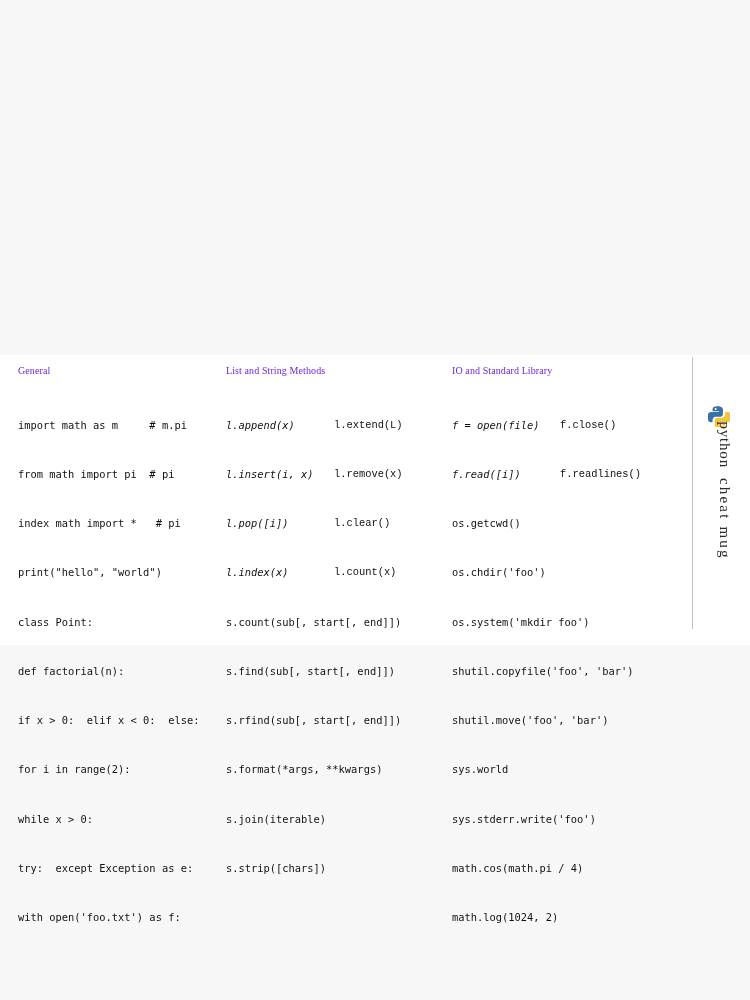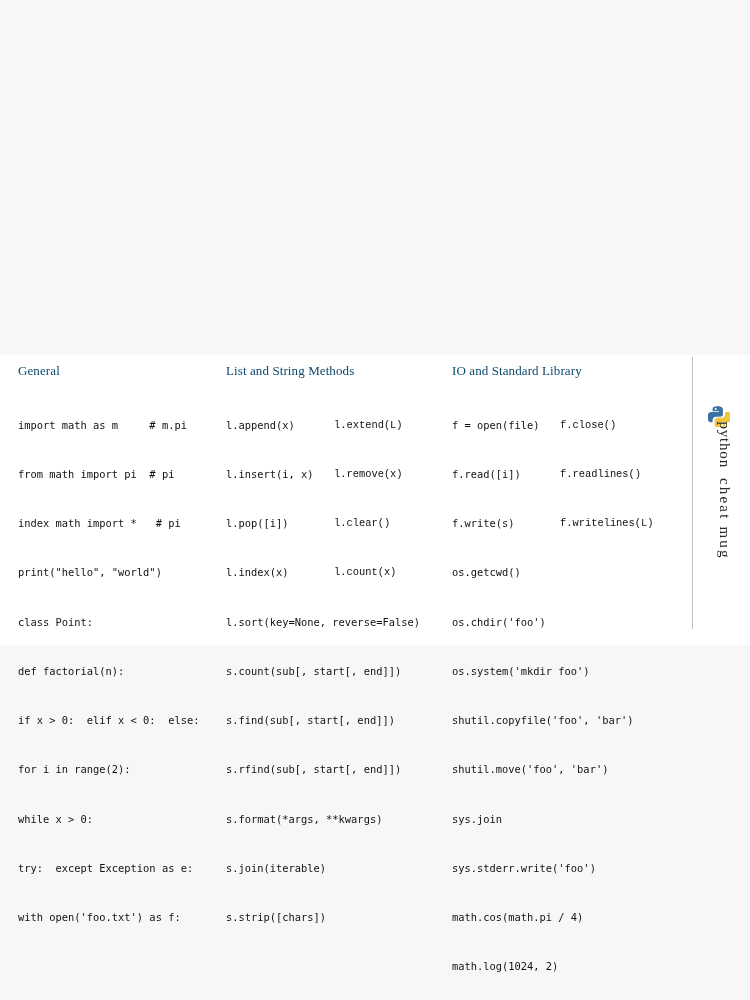--- a/index.html
+++ b/index.html
@@ -38,42 +38,42 @@
     align-items: flex-start;
   }
   .column {
     padding-top: 8px;
   }
   .col-general { width: 226px; padding-left: 18px; }
   .col-list    { width: 226px; padding-left: 0px; }
   .col-io      { width: 228px; padding-left: 0px; }
 
   .col-title {
-    color: #0c4a6e;
+    color: #6d28d9;
     font-family: "Liberation Serif", serif;
-    font-size: 13px;
+    font-size: 10px;
     line-height: 16px;
     margin-bottom: 5px;
     letter-spacing: 0.1px;
   }
   .code-list {
     list-style: none;
     margin: 0;
     padding: 0;
     font-family: "DejaVu Sans Mono", monospace;
     font-size: 10.4px;
     line-height: 16.4px;
     color: #111111;
     white-space: pre;
   }
   .code-list li { white-space: pre; }
 
   
   .row2 { display: flex; }
-  .row2 .a { width: 108px; }
+  .row2 .a { width: 108px; font-style: italic; }
   .row2 .b { flex: 1; font-family: Liberation Mono, monospace; }
 
   
   #divider {
     position: absolute;
     left: 692px;
     top: 357px;
     width: 1px;
     height: 272px;
     background: #bfbfbf;
@@ -141,46 +141,44 @@
       </ul>
     </div>
 
     <div class="column col-list">
       <div class="col-title">List and String Methods</div>
       <ul class="code-list">
         <li class="row2"><span class="a">l.append(x)</span><span class="b">l.extend(L)</span></li>
         <li class="row2"><span class="a">l.insert(i, x)</span><span class="b">l.remove(x)</span></li>
         <li class="row2"><span class="a">l.pop([i])</span><span class="b">l.clear()</span></li>
         <li class="row2"><span class="a">l.index(x)</span><span class="b">l.count(x)</span></li>
-        <li>l.sort(key=None, reverse=False)</li>
         <li>s.count(sub[, start[, end]])</li>
         <li>s.find(sub[, start[, end]])</li>
         <li>s.rfind(sub[, start[, end]])</li>
         <li>s.format(*args, **kwargs)</li>
         <li>s.join(iterable)</li>
         <li>s.strip([chars])</li>
         
         
         
         
       </ul>
     </div>
 
     <div class="column col-io">
       <div class="col-title">IO and Standard Library</div>
       <ul class="code-list">
         <li class="row2"><span class="a">f = open(file)</span><span class="b">f.close()</span></li>
         <li class="row2"><span class="a">f.read([i])</span><span class="b">f.readlines()</span></li>
-        <li class="row2"><span class="a">f.write(s)</span><span class="b">f.writelines(L)</span></li>
         <li>os.getcwd()</li>
         <li>os.chdir('foo')</li>
         <li>os.system('mkdir foo')</li>
         <li>shutil.copyfile('foo', 'bar')</li>
         <li>shutil.move('foo', 'bar')</li>
-        <li>sys.join</li>
+        <li>sys.world</li>
         <li>sys.stderr.write('foo')</li>
         <li>math.cos(math.pi / 4)</li>
         <li>math.log(1024, 2)</li>
         
         
         
         
       </ul>
     </div>
 

